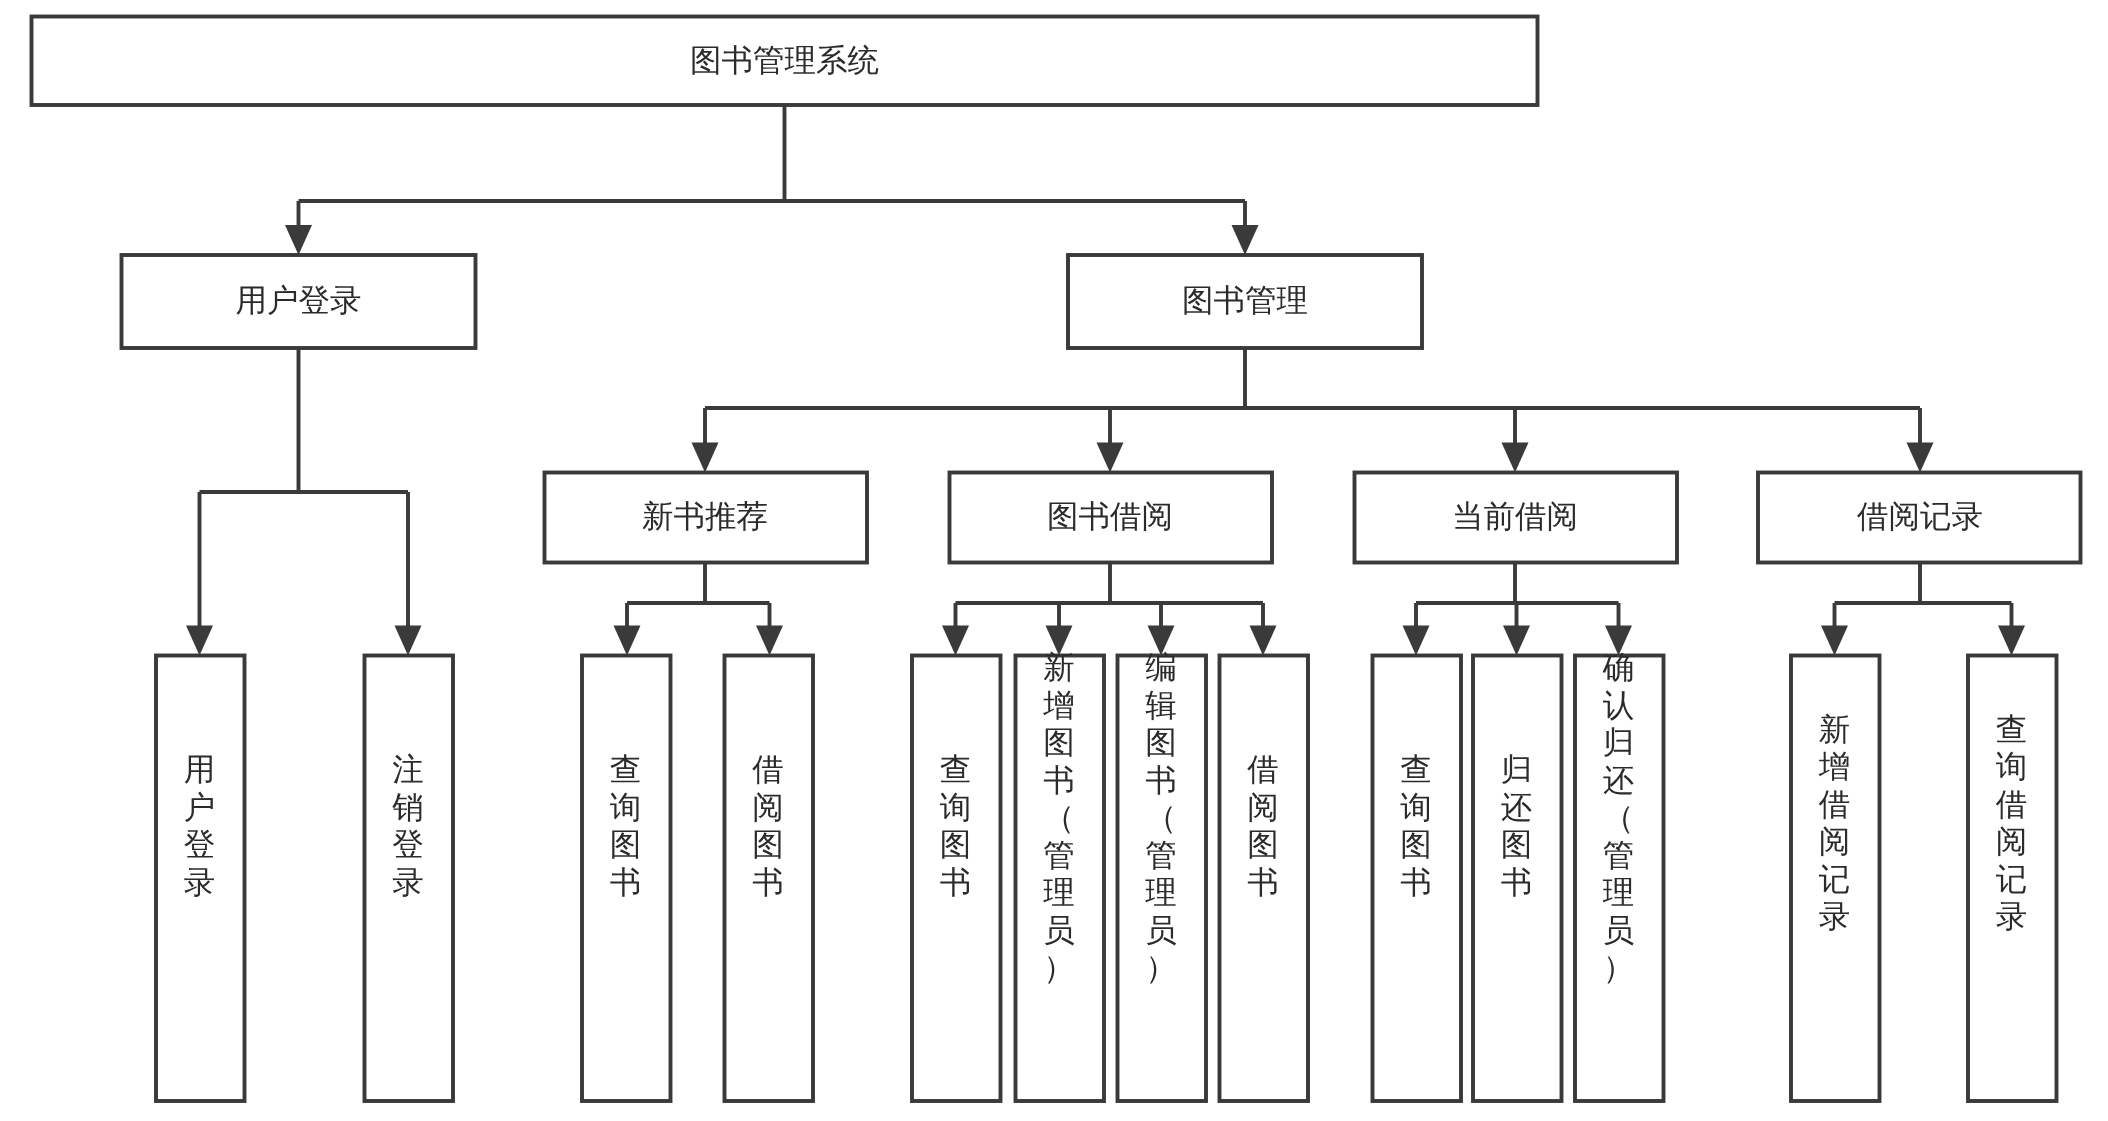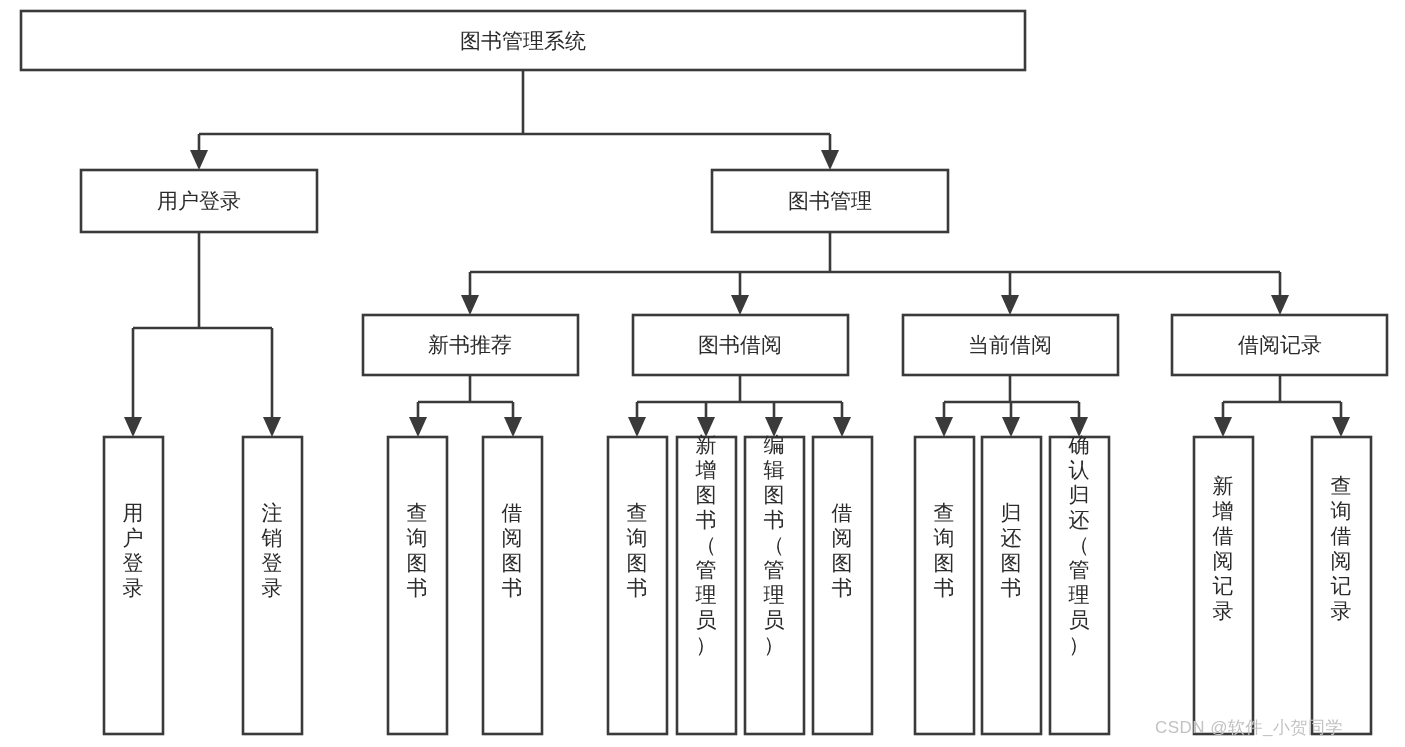--- a/index.html
+++ b/index.html
@@ -232,15 +232,14 @@
       <text class="node-label-vertical" x="1223" y="493"><tspan x="1223" y="493">新</tspan><tspan x="1223" y="518">增</tspan><tspan x="1223" y="543">借</tspan><tspan x="1223" y="568">阅</tspan><tspan x="1223" y="593">记</tspan><tspan x="1223" y="618">录</tspan></text>
     </g>
 
     <g>
       <rect class="node-box" x="1312" y="437" width="59" height="297"></rect>
       <text class="node-label-vertical" x="1341" y="493"><tspan x="1341" y="493">查</tspan><tspan x="1341" y="518">询</tspan><tspan x="1341" y="543">借</tspan><tspan x="1341" y="568">阅</tspan><tspan x="1341" y="593">记</tspan><tspan x="1341" y="618">录</tspan></text>
     </g>
 
   </svg>
 
-  <div class="watermark">CSDN @软件_小贺同学</div>
 
 </div>
 
 </body></html>

